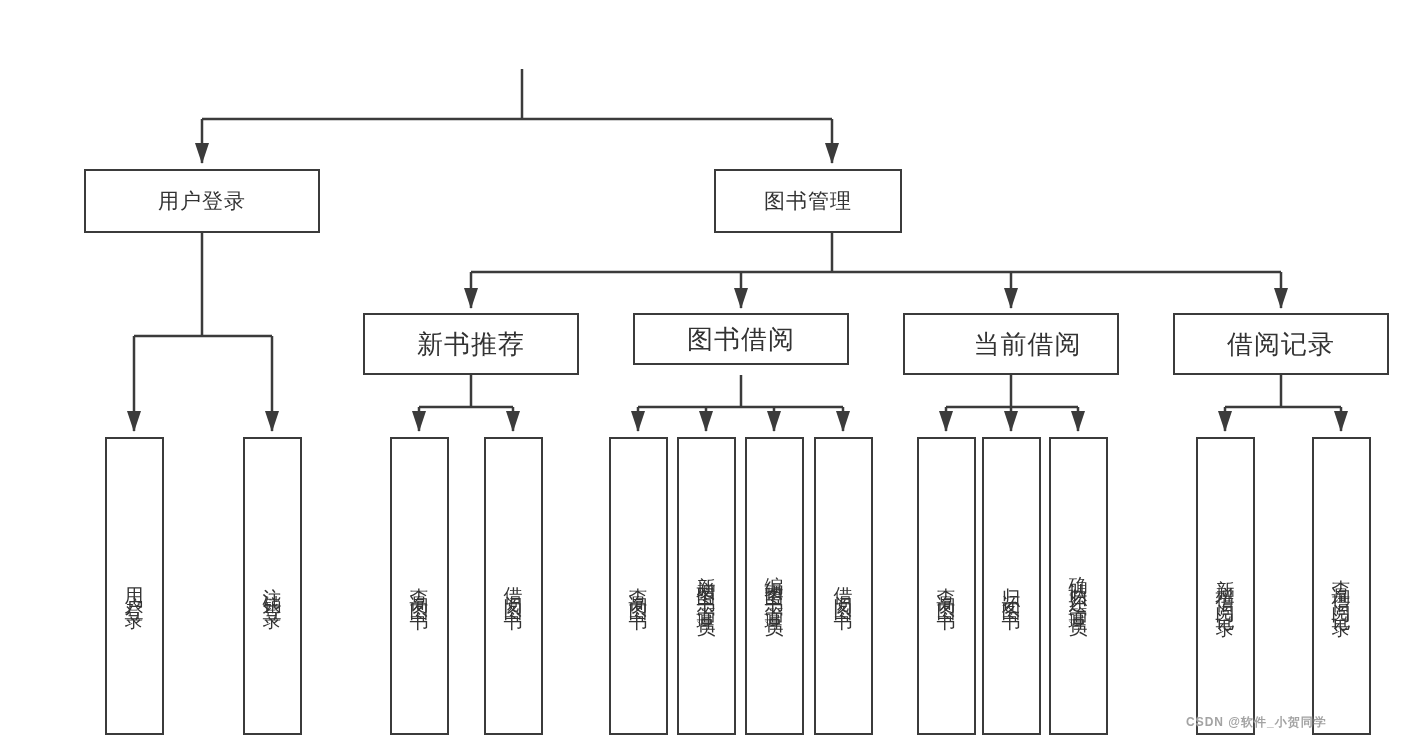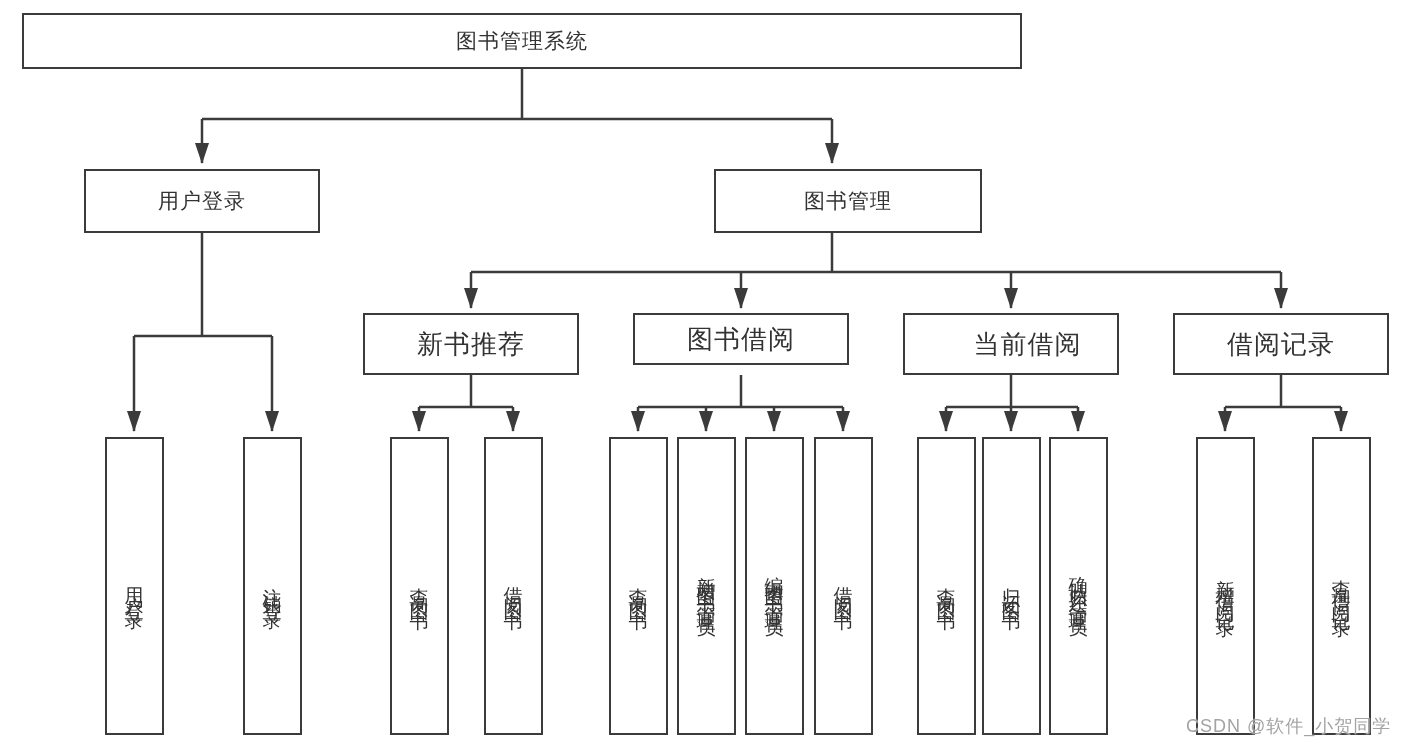--- a/index.html
+++ b/index.html
@@ -32,25 +32,26 @@
     letter-spacing:8px;
     line-height:1;
     overflow:hidden;
     padding-top:4px;
   }
   .leaf.long{letter-spacing:6px;font-size:19px;}
   #watermark{
     position:absolute;
     left:1186px;top:714px;
     z-index:5;
-    font-size:18px;
+    font-size:12px;
     color:#a3a3a3;
     letter-spacing:1px;
     text-shadow:0 0 2px #ffffff;
     white-space:nowrap;
+    font-weight:bold;
   }
 </style>
 </head>
 <body>
 
 <div id="canvas">
 
   <svg id="wires" viewBox="0 0 1405 747" xmlns="http://www.w3.org/2000/svg">
     <defs>
       <marker id="arr" viewBox="0 0 21 14" refX="20" refY="7" markerWidth="21" markerHeight="14" markerUnits="userSpaceOnUse" orient="auto">
@@ -94,24 +95,23 @@
       <path d="M1011,407 V431" marker-end="url(#arr)"></path>
       <path d="M1078,407 V431" marker-end="url(#arr)"></path>
 
       <path d="M1281,375 V407"></path>
       <path d="M1225,407 H1341"></path>
       <path d="M1225,407 V431" marker-end="url(#arr)"></path>
       <path d="M1341,407 V431" marker-end="url(#arr)"></path>
     </g>
   </svg>
 
-  <div class="box lvl1" style="left:22px;top:13px;width:1000px;height:56px;">图书管理系统</div>
 
   <div class="box lvl2" style="left:84px;top:169px;width:236px;height:64px;">用户登录</div>
-  <div class="box lvl2" style="left:714px;top:169px;width:268px;height:64px;">图书管理</div>
+  <div class="box lvl2" style="left:714px;top:169px;width:188px;height:64px;">图书管理</div>
 
   <div class="box lvl3" style="left:363px;top:313px;width:216px;height:62px;">新书推荐</div>
   <div class="box lvl3" style="left:633px;top:313px;width:216px;height:52px;">图书借阅</div>
   <div class="box lvl3" style="left:903px;top:313px;width:216px;height:62px;padding-left:33px;">当前借阅</div>
   <div class="box lvl3" style="left:1173px;top:313px;width:216px;height:62px;">借阅记录</div>
 
   <div class="box leaf" style="left:105px;top:437px;width:59px;height:298px;">用户登录</div>
   <div class="box leaf" style="left:243px;top:437px;width:59px;height:298px;">注销登录</div>
 
   <div class="box leaf" style="left:390px;top:437px;width:59px;height:298px;">查询图书</div>

